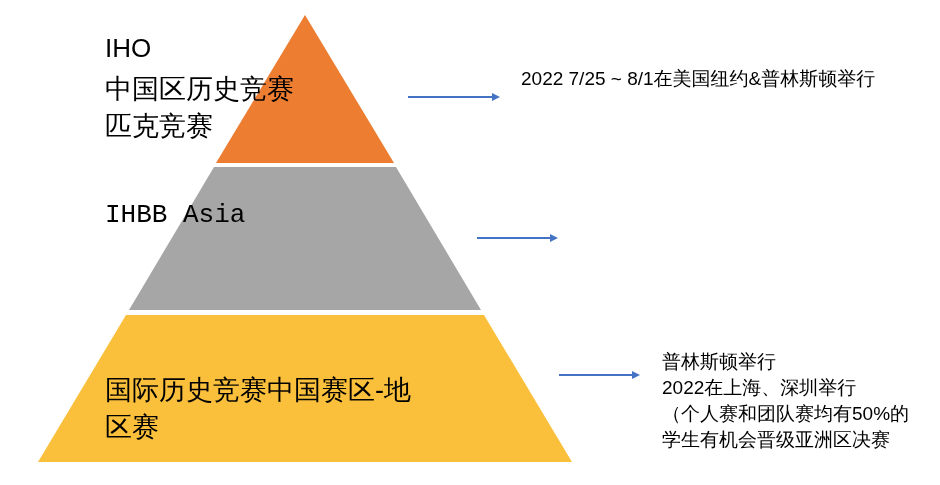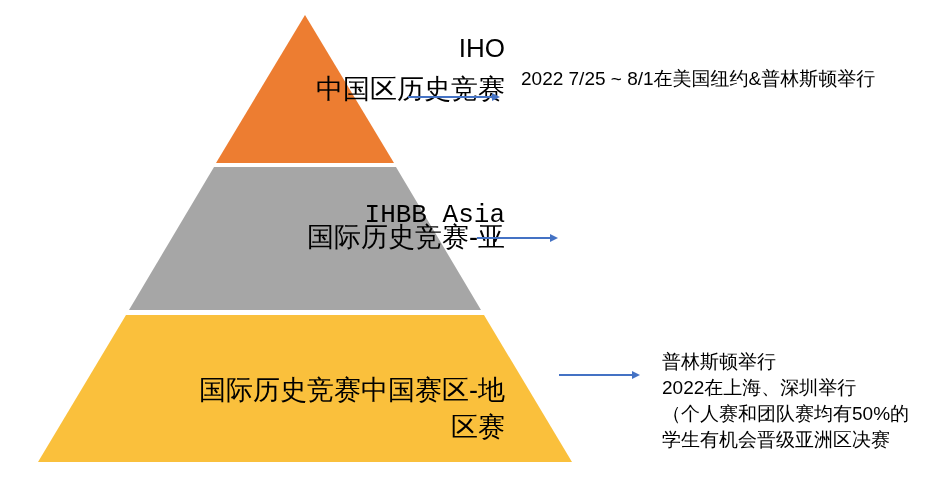--- a/index.html
+++ b/index.html
@@ -16,21 +16,21 @@
   }
   .tier-mid {
     left:129px; top:167px; width:352px; height:143px;
     clip-path:polygon(24.15% 0%, 75.85% 0%, 100% 100%, 0% 100%);
   }
   .tier-bottom {
     left:38px; top:315px; width:534px; height:147px;
     clip-path:polygon(16.48% 0%, 83.52% 0%, 100% 100%, 0% 100%);
   }
   
-  .tier-text { position:absolute; left:105px; width:400px; text-align:right; }
+  .tier-text { position:absolute; left:105px; width:400px; text-align:left; }
   .label-en { font-size:26px; line-height:38px; }
   .label-zh { font-size:27px; line-height:37px; }
   .t1-en { top:29px; }
   .t1-zh { top:71px; }
   .t2-en { top:196px;font-family:Liberation Mono, monospace; }
   .t2-zh { top:219px; }
   .t3-en { top:332px; }
   .t3-zh { top:372px; }
   
   .arrow { position:absolute; height:0; border-top:2px solid #4472C4; }
@@ -53,25 +53,25 @@
 
 <div class="canvas">
 
   <div class="tier tier-top" style="background: rgb(237, 125, 49);"></div>
   <div class="tier tier-mid" style="background: rgb(166, 166, 166);"></div>
   <div class="tier tier-bottom" style="background: rgb(250, 192, 60);"></div>
 
   <div class="tier-text label-en t1-en">IHO</div>
   <div class="tier-text label-zh t1-zh">
     <div>中国区历史竞赛</div>
+    <div>匹克竞赛</div>
   </div>
 
   <div class="tier-text label-en t2-en">IHBB Asia</div>
   <div class="tier-text label-zh t2-zh">
-    <div>国际历史竞赛-亚</div>
   </div>
 
   <div class="tier-text label-zh t3-zh">
     <div>国际历史竞赛中国赛区-地</div>
     <div>区赛</div>
   </div>
 
   <div class="arrow arrow-1"></div>
   <div class="arrow arrow-2"></div>
   <div class="arrow arrow-3"></div>

